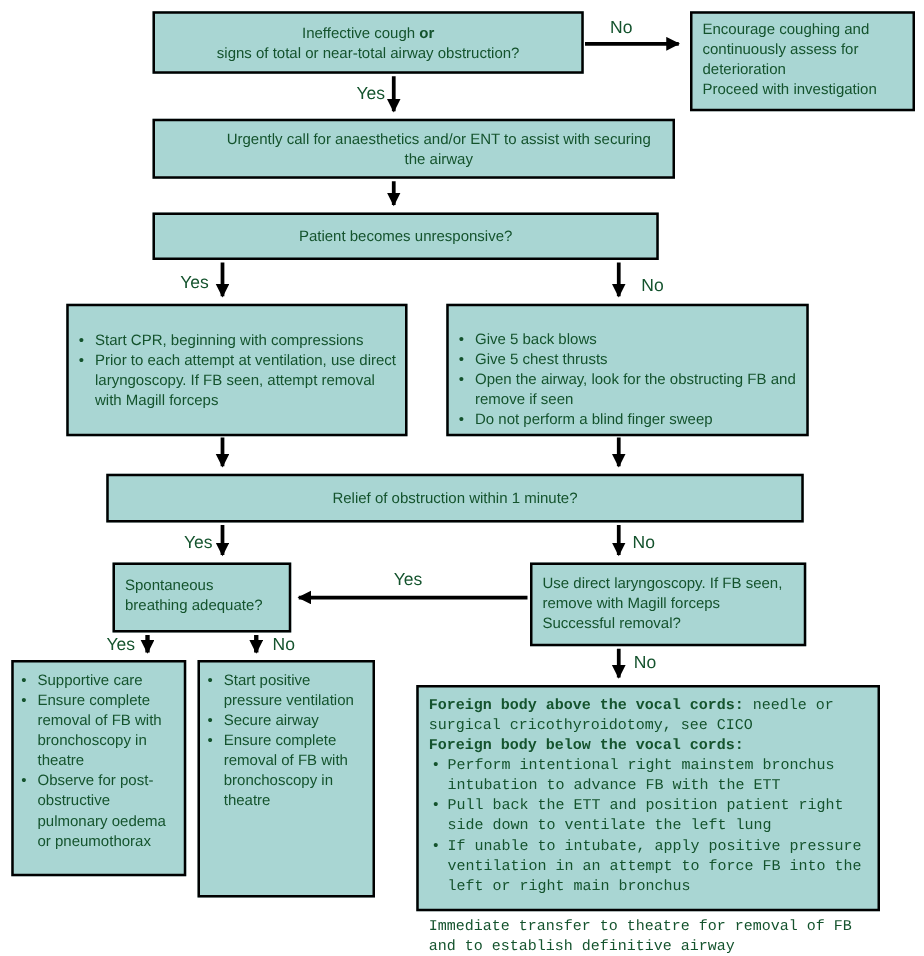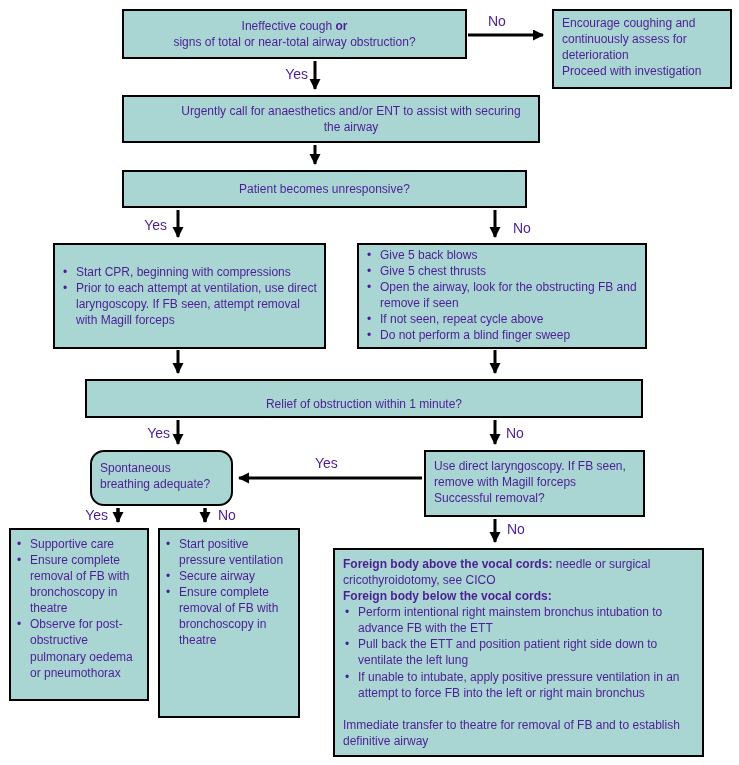--- a/index.html
+++ b/index.html
@@ -1,18 +1,18 @@
 <!DOCTYPE html>
 <html><head>
 <meta charset="utf-8">
 <style>
   html,body{margin:0;padding:0;background:#ffffff;}
   .canvas{
     position:relative;width:739px;height:765px;background:#ffffff;
-    font-family:"Liberation Sans",sans-serif;color:#4c1d95;overflow:hidden;
+    font-family:"Liberation Sans",sans-serif;color:#14532d;overflow:hidden;
   }
   .arrows{position:absolute;left:0;top:0;width:739px;height:765px;}
   .node{
     position:absolute;background:#a9d6d3;border:2px solid #000;
     font-size:12px;line-height:1.34;box-sizing:border-box;padding:4px 8px;
   }
   .center{display:flex;flex-direction:column;justify-content:center;align-items:center;text-align:center;}
   .vcenter{display:flex;align-items:center;}
   .b{font-weight:bold;}
   ul.bl{margin:0;padding:0;list-style:none;}
@@ -71,30 +71,29 @@
       <li>Start CPR, beginning with compressions</li>
       <li>Prior to each attempt at ventilation, use direct laryngoscopy. If FB seen, attempt removal with Magill forceps</li>
     </ul>
   </div>
 
   <div class="node vcenter" style="left:357px;top:243px;width:290px;height:106px;padding:4px 6px;align-items:flex-end;">
     <ul class="bl">
       <li>Give 5 back blows</li>
       <li>Give 5 chest thrusts</li>
       <li>Open the airway, look for the obstructing FB and remove if seen</li>
-      <li>If not seen, repeat cycle above</li>
       <li>Do not perform a blind finger sweep</li>
     </ul>
   </div>
 
-  <div class="node center" style="left:85px;top:379px;width:558px;height:39px;justify-content:flex-end;">
+  <div class="node center" style="left:85px;top:379px;width:558px;height:39px;">
     <div>Relief of obstruction within 1 minute?</div>
   </div>
 
-  <div class="node" style="left:90px;top:450px;width:143px;height:56px;padding:8px 8px;border-radius:14px;">
+  <div class="node" style="left:90px;top:450px;width:143px;height:56px;padding:8px 8px;">
     <div>Spontaneous breathing adequate?</div>
   </div>
 
   <div class="node" style="left:424px;top:450px;width:221px;height:67px;padding:6px 8px;">
     <div>Use direct laryngoscopy. If FB seen, remove with Magill forceps</div>
     <div>Successful removal?</div>
   </div>
 
   <div class="node" style="left:9px;top:528px;width:140px;height:173px;padding:6px 4px;">
     <ul class="bl">
@@ -105,21 +104,21 @@
   </div>
 
   <div class="node" style="left:158px;top:528px;width:142px;height:190px;padding:6px 4px;">
     <ul class="bl">
       <li>Start positive pressure ventilation</li>
       <li>Secure airway</li>
       <li>Ensure complete removal of FB with bronchoscopy in theatre</li>
     </ul>
   </div>
 
-  <div class="node" style="left:333px;top:548px;width:371px;height:209px;padding:6px 8px;">
+  <div class="node" style="left:333px;top:548px;width:371px;height:181px;padding:6px 8px;font-family:Liberation Mono, monospace;">
     <div><span class="b">Foreign body above the vocal cords:</span><span> needle or surgical cricothyroidotomy, see CICO</span></div>
     <div class="b">Foreign body below the vocal cords:</div>
     <ul class="bl">
       <li>Perform intentional right mainstem bronchus intubation to advance FB with the ETT</li>
       <li>Pull back the ETT and position patient right side down to ventilate the left lung</li>
       <li>If unable to intubate, apply positive pressure ventilation in an attempt to force FB into the left or right main bronchus</li>
     </ul>
     <div class="spacer"></div>
     <div>Immediate transfer to theatre for removal of FB and to establish definitive airway</div>
   </div>

